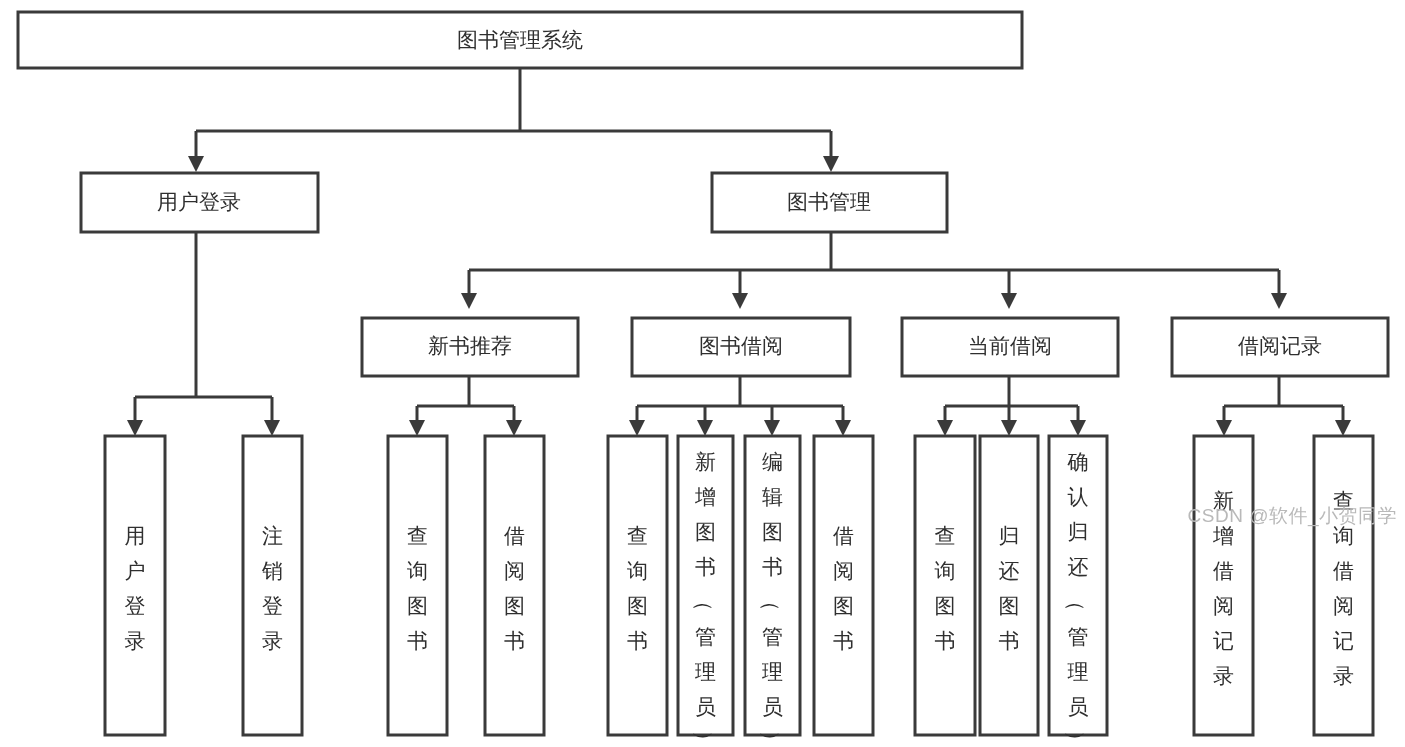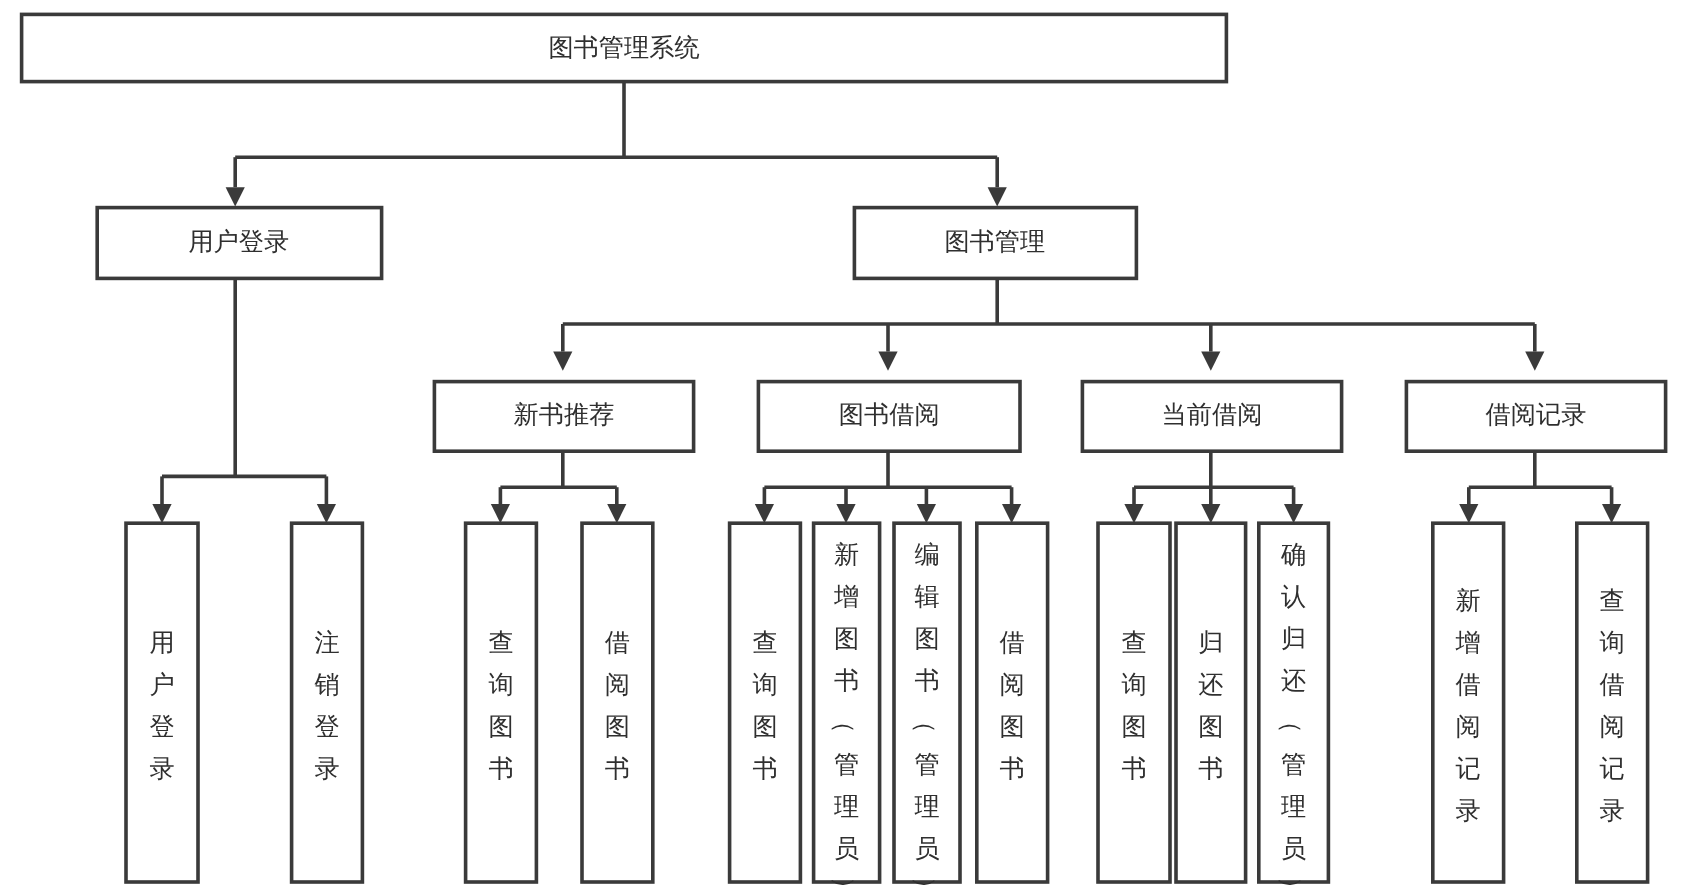--- a/index.html
+++ b/index.html
@@ -320,14 +320,15 @@
           <text class="node-label-vertical" x="1343.5" y="507.8" font-size="26">查</text>
           <text class="node-label-vertical" x="1343.5" y="542.8" font-size="26">询</text>
           <text class="node-label-vertical" x="1343.5" y="577.8" font-size="26">借</text>
           <text class="node-label-vertical" x="1343.5" y="612.8" font-size="26">阅</text>
           <text class="node-label-vertical" x="1343.5" y="647.8" font-size="26">记</text>
           <text class="node-label-vertical" x="1343.5" y="682.8" font-size="26">录</text>
         </g>
       </g>
   </svg>
 
+  <div class="watermark">CSDN @软件_小贺同学</div>
 
 </div>
 
 </body></html>

